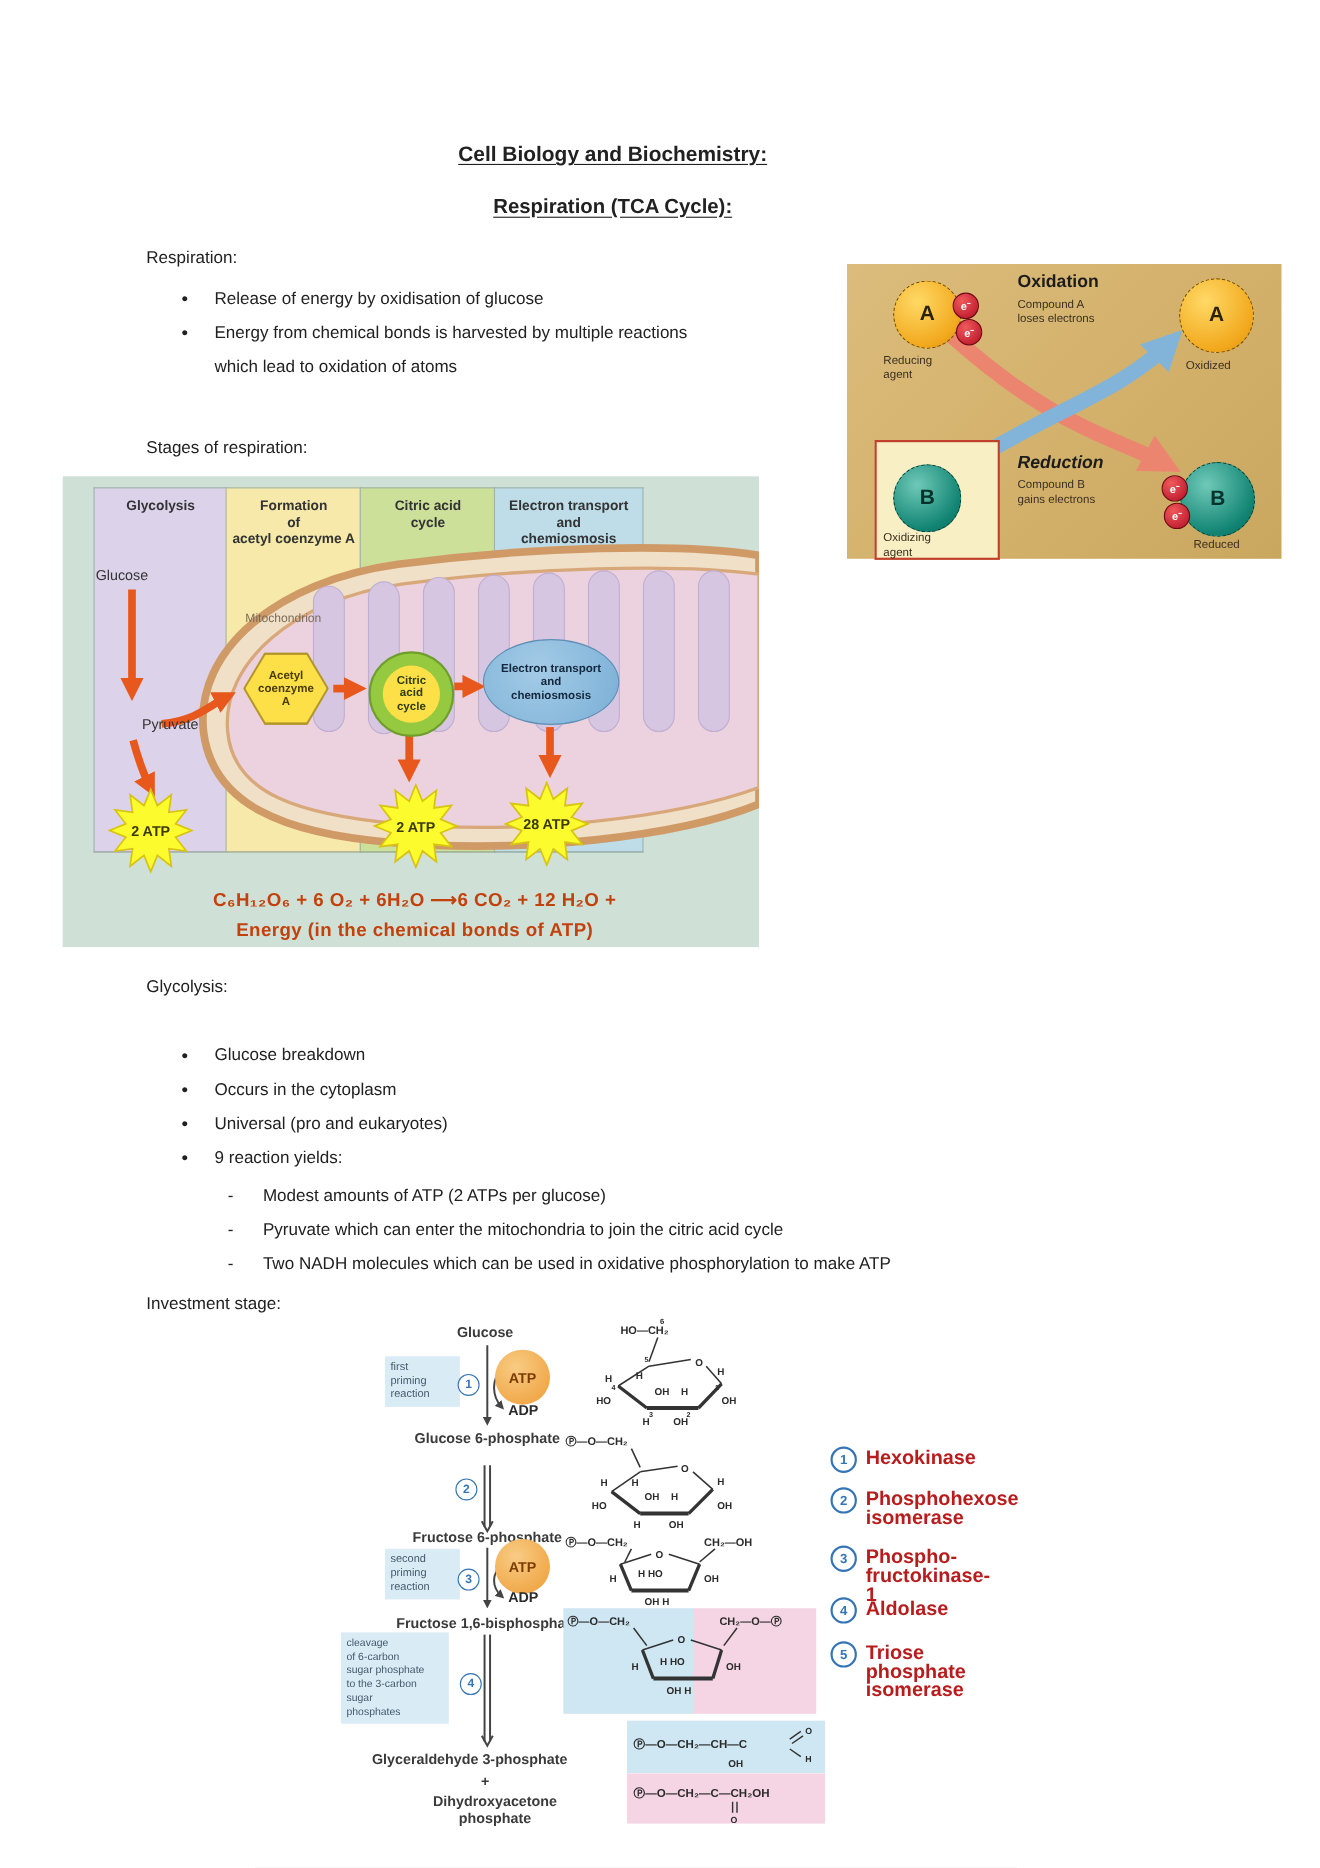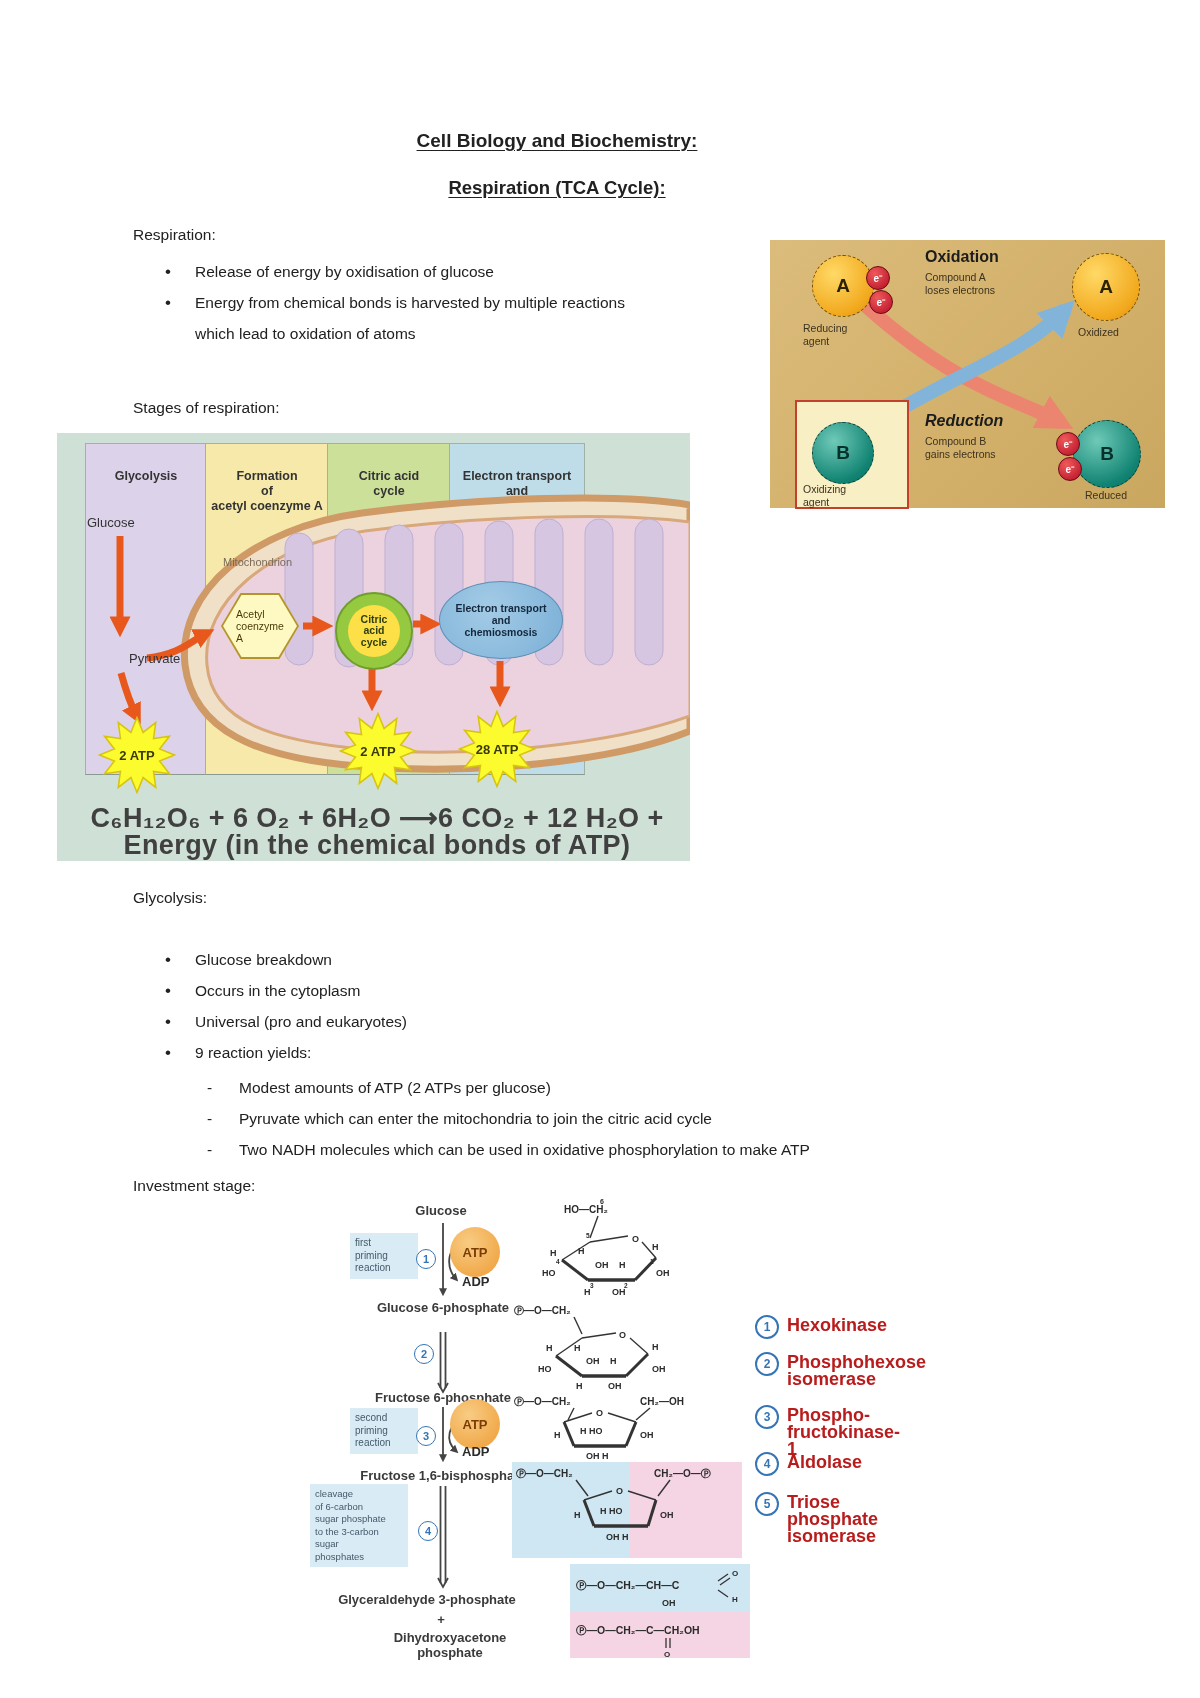--- a/index.html
+++ b/index.html
@@ -34,38 +34,38 @@
   .ebadge{width:22px;height:22px;border-radius:50%;display:flex;align-items:center;justify-content:center;
         background:radial-gradient(circle at 35% 30%,#ef5a5a,#b50d25);border:1px solid #6e0713;
         color:#fff;font-size:10px;font-weight:bold;}
   .redox-big{font-size:16px;font-weight:bold;color:#1c1c1c;}
   .redox-small{font-size:10.5px;color:#3c3220;line-height:13px;}
   .oxid-box{background:#f8efc4;border:2px solid #c2402c;}
 
   
   .stages{left:57px;top:433px;width:633px;height:428px;background:#cfe0d6;}
   .stripe{position:absolute;top:10px;height:330px;border:1px solid #9eb2a8;border-bottom:1.5px solid #8a9a90;}
-  .stripe .hd{padding-top:25px;font-size:12.5px;font-weight:bold;color:#333;text-align:center;line-height:15px;}
+  .stripe .hd{padding-top:9px;font-size:12.5px;font-weight:bold;color:#333;text-align:center;line-height:15px;}
   .flowlabel{font-size:13px;color:#333;}
   .hex-outer{clip-path:polygon(25% 0%,75% 0%,100% 50%,75% 100%,25% 100%,0% 50%);background:#b3952a;}
   .hex-inner{position:absolute;left:2px;top:2px;right:2px;bottom:2px;
-             clip-path:polygon(25% 0%,75% 0%,100% 50%,75% 100%,25% 100%,0% 50%);background:#fef9c3;
-             display:flex;align-items:center;justify-content:center;text-align:left;
-             font-size:10.5px;font-weight:normal;color:#4a3c08;line-height:12px;}
+             clip-path:polygon(25% 0%,75% 0%,100% 50%,75% 100%,25% 100%,0% 50%);background:#fde047;
+             display:flex;align-items:center;justify-content:center;text-align:center;
+             font-size:10.5px;font-weight:bold;color:#4a3c08;line-height:12px;}
   .citric-outer{border-radius:50%;background:#95c93f;border:2px solid #6f9e2c;
              display:flex;align-items:center;justify-content:center;}
   .citric-inner{width:52px;height:52px;border-radius:50%;background:#fde047;
              display:flex;align-items:center;justify-content:center;text-align:center;
              font-size:10.5px;font-weight:bold;color:#2f3d10;line-height:11.5px;}
   .etc-node{border-radius:50%;background:radial-gradient(circle at 40% 35%,#a3cbe6,#7aafd6);
              display:flex;align-items:center;justify-content:center;text-align:center;
              font-size:10.5px;font-weight:bold;color:#14273c;line-height:12px;border:1px solid #5d8fb5;}
   .burst-label{display:flex;align-items:center;justify-content:center;
              font-size:13px;font-weight:bold;color:#3a3a08;}
-  .equation{font-size:27px;font-weight:bold;color:#404040;letter-spacing:.4px;line-height:27px;}
+  .equation{font-size:17px;font-weight:bold;color:#c2410c;letter-spacing:.4px;line-height:27px;}
 
   
   .met{font-size:13px;font-weight:bold;color:#3a3a3a;text-align:center;}
   .note-box{background:#d9ecf6;font-size:10px;color:#44596a;line-height:12.5px;padding:4px 5px;}
   .numcirc{width:18px;height:18px;border-radius:50%;border:1.5px solid #3575b5;color:#3575b5;
            display:flex;align-items:center;justify-content:center;font-size:11px;font-weight:bold;background:#fff;}
   .atp-ball{width:50px;height:50px;border-radius:50%;
            background:radial-gradient(circle at 38% 32%,#f8cc84,#ee9c35);
            display:flex;align-items:center;justify-content:center;
            font-size:13px;font-weight:bold;color:#7c3c04;}

